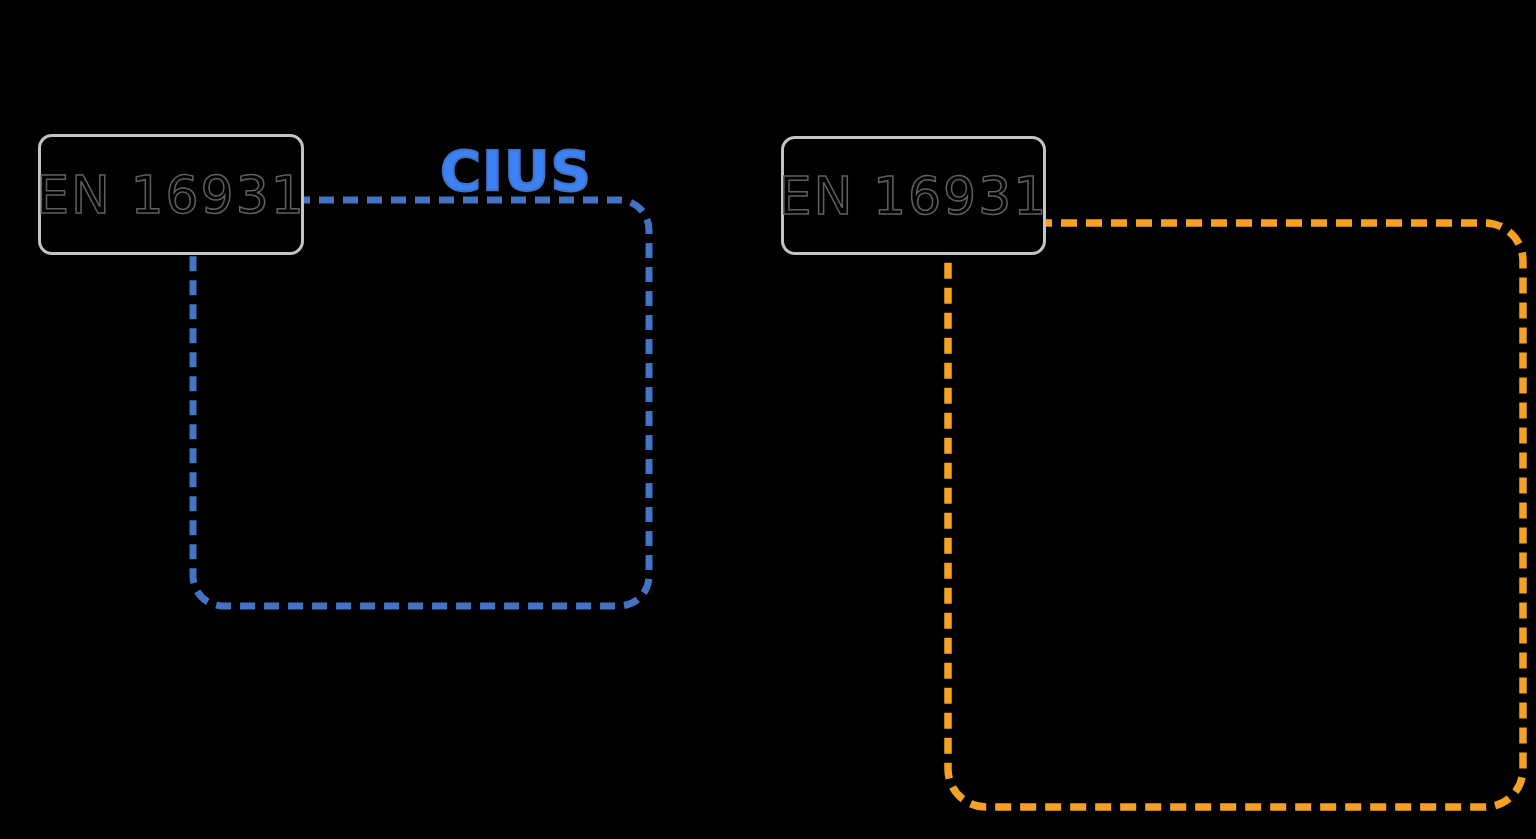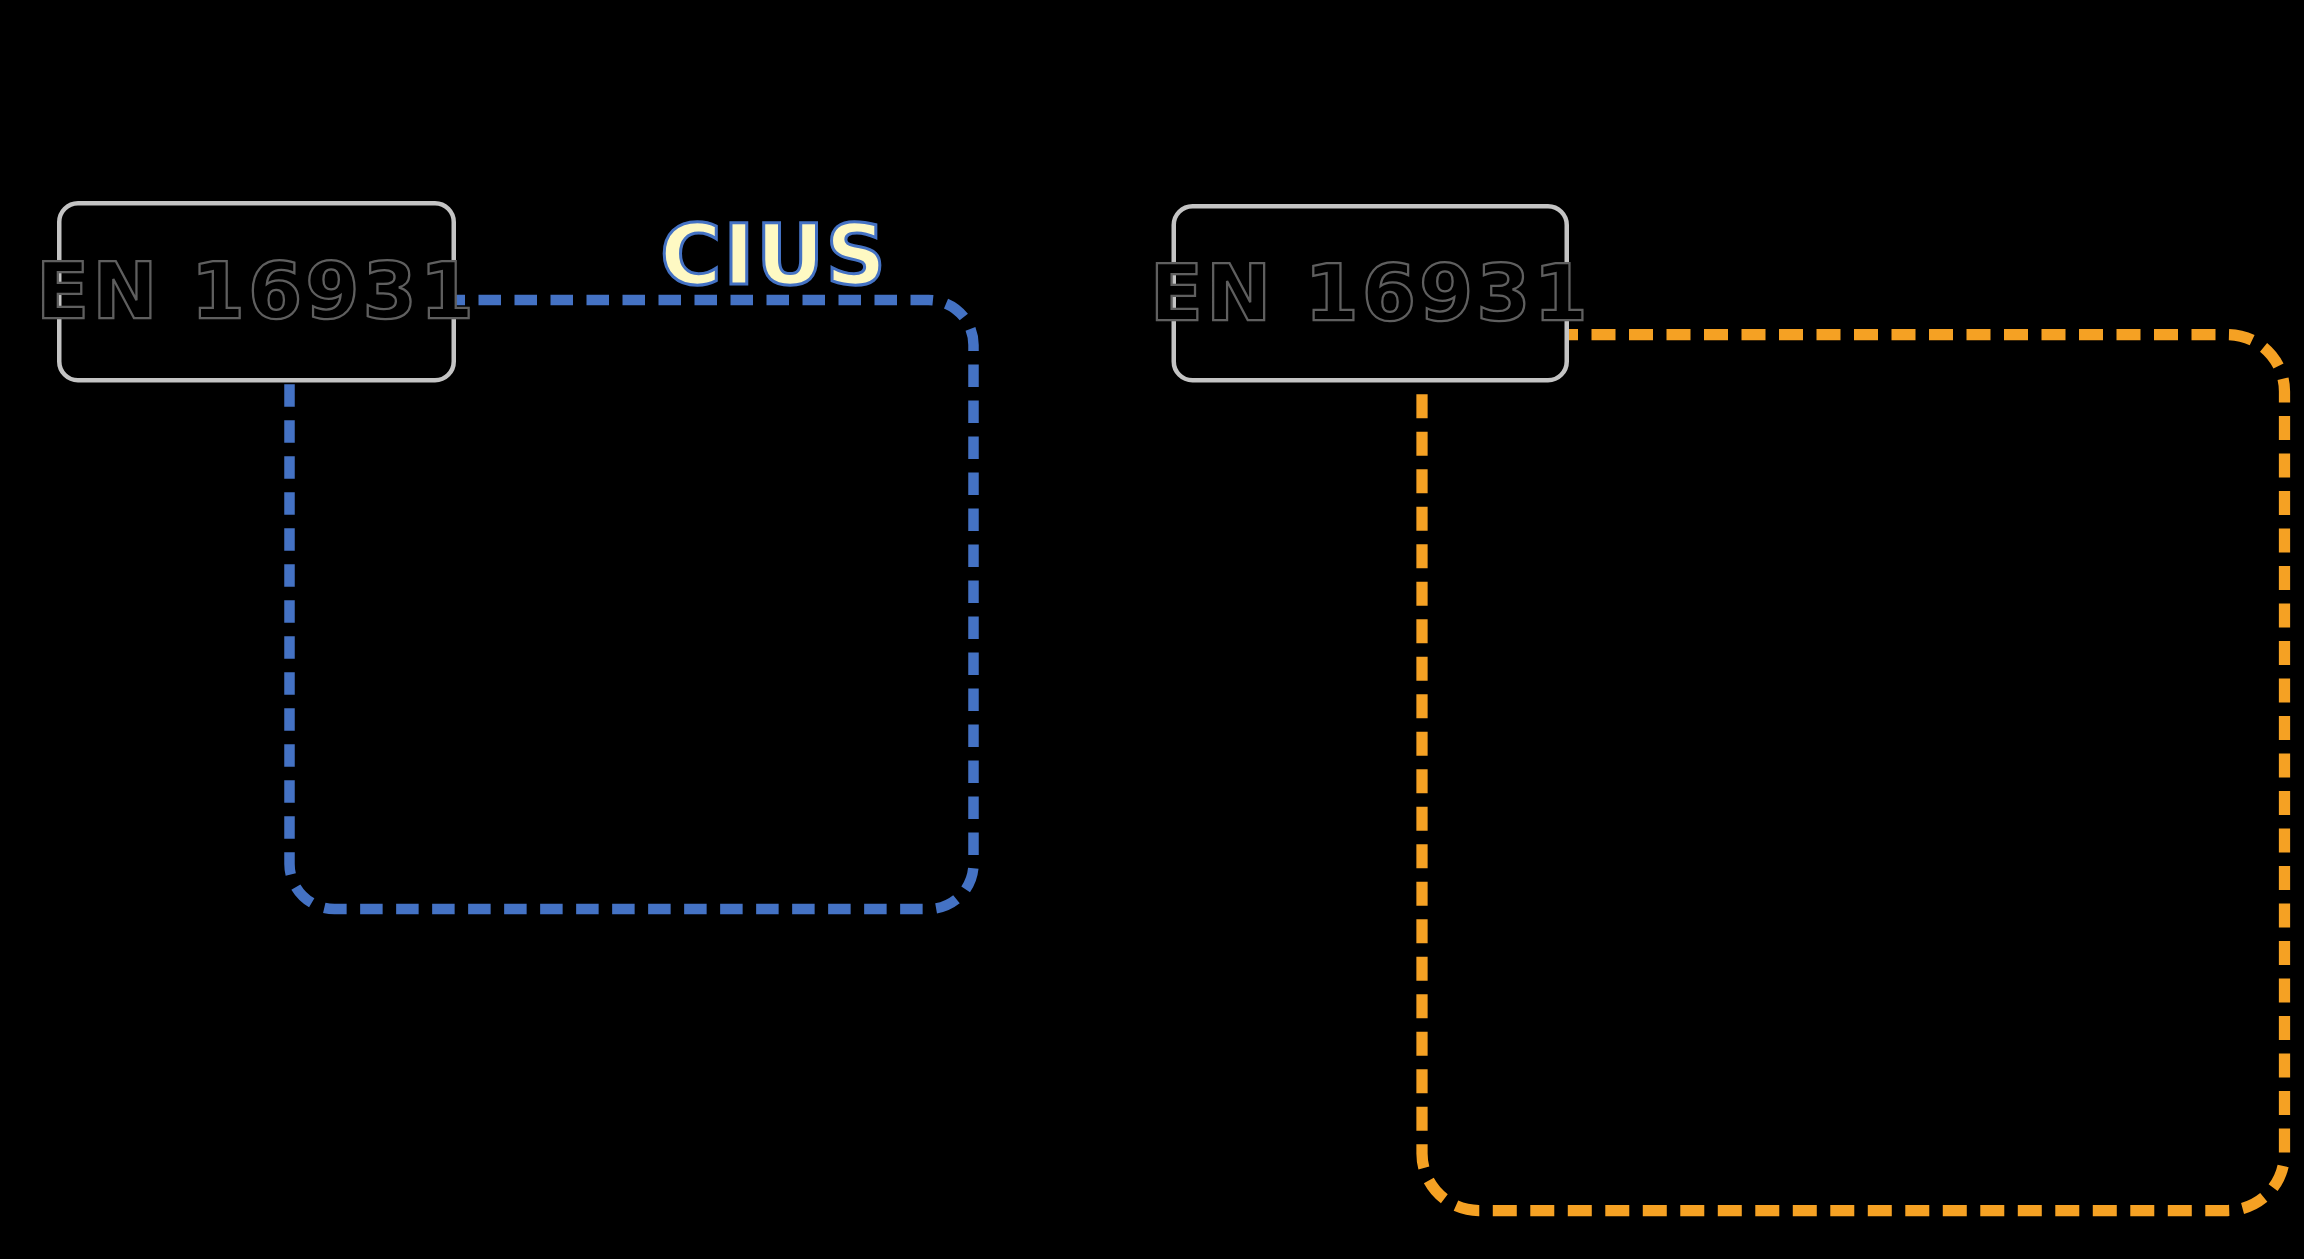--- a/index.html
+++ b/index.html
@@ -30,38 +30,38 @@
     border-radius: 14px;
     display: flex;
     align-items: center;
     justify-content: center;
     box-sizing: border-box;
   }
   .en-box.left  { left: 38px;  top: 134px; width: 266px; height: 121px; }
   .en-box.right { left: 781px; top: 136px; width: 265px; height: 119px; }
   .en-box .en-text {
     font-size: 52px;
-    font-weight: bold;
+    font-weight: normal;
     letter-spacing: 2px;
     color: #000000;
     -webkit-text-stroke: 1.5px #5f5f5f;
     text-shadow: 0 0 1px #4a4a4a;
     white-space: nowrap;
   }
   .group-label {
     position: absolute;
     font-weight: bold;
     white-space: nowrap;
     letter-spacing: 1px;
   }
   .group-label.cius {
     left: 440px;
     top: 138px;
     font-size: 56px;
-    color: #fef9c3;
+    color: #3b82f6;
     -webkit-text-stroke: 2px #4472C4;
   }
   .group-label.extension {
     left: 1196px;
     top: 152px;
     font-size: 56px;
     color: #F5A123;
     -webkit-text-stroke: 2px #F5A123;
   }
 </style>

